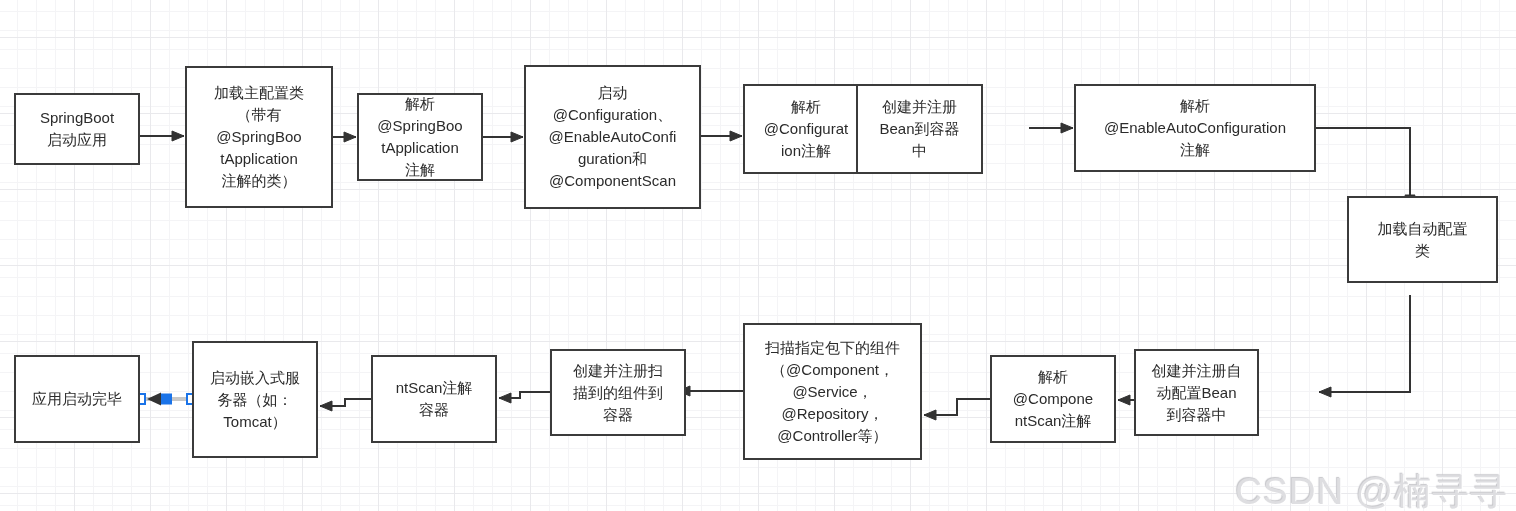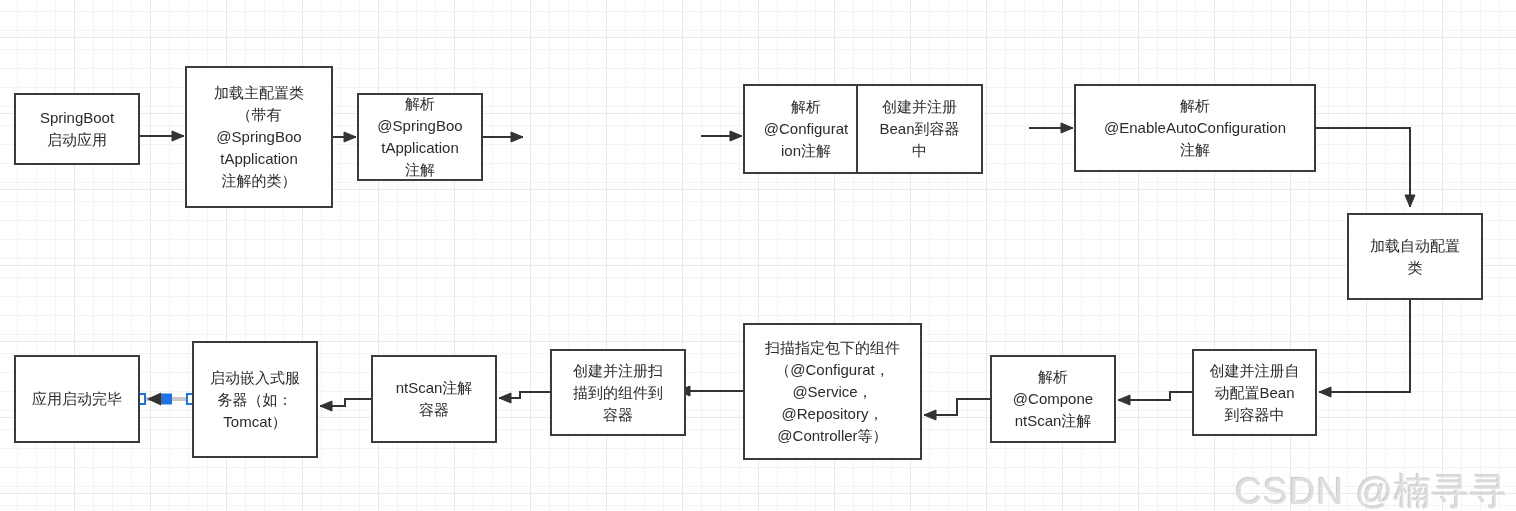--- a/index.html
+++ b/index.html
@@ -103,52 +103,59 @@
 @SpringBoo
 tApplication
 注解的类）</span>
   </div>
   <div class="node" style="left:357px;top:93px;width:126px;height:88px">
     <span class="node-label">解析
 @SpringBoo
 tApplication
 注解</span>
   </div>
+  <div class="node" style="left:524px;top:65px;width:177px;height:144px">
+    <span class="node-label">启动
+@Configuration、
+@EnableAutoConfi
+guration和
+@ComponentScan</span>
+  </div>
   <div class="node" style="left:743px;top:84px;width:126px;height:90px">
     <span class="node-label">解析
 @Configurat
 ion注解</span>
   </div>
   <div class="node" style="left:856px;top:84px;width:127px;height:90px">
     <span class="node-label">创建并注册
 Bean到容器
 中</span>
   </div>
   <div class="node" style="left:1074px;top:84px;width:242px;height:88px">
     <span class="node-label">解析
 @EnableAutoConfiguration
 注解</span>
   </div>
-  <div class="node" style="left:1347px;top:213px;width:136px;height:87px">
+  <div class="node" style="left:1347px;top:196px;width:151px;height:87px">
     <span class="node-label">加载自动配置
 类</span>
   </div>
-  <div class="node" style="left:1192px;top:349px;width:125px;height:87px">
+  <div class="node" style="left:1134px;top:349px;width:125px;height:87px">
     <span class="node-label">创建并注册自
 动配置Bean
 到容器中</span>
   </div>
   <div class="node" style="left:990px;top:355px;width:126px;height:88px">
     <span class="node-label">解析
 @Compone
 ntScan注解</span>
   </div>
   <div class="node" style="left:743px;top:323px;width:179px;height:137px">
     <span class="node-label">扫描指定包下的组件
-（@Configurat，
+（@Component，
 @Service，
 @Repository，
 @Controller等）</span>
   </div>
   <div class="node" style="left:550px;top:349px;width:136px;height:87px">
     <span class="node-label">创建并注册扫
 描到的组件到
 容器</span>
   </div>
   <div class="node" style="left:371px;top:355px;width:126px;height:88px">

